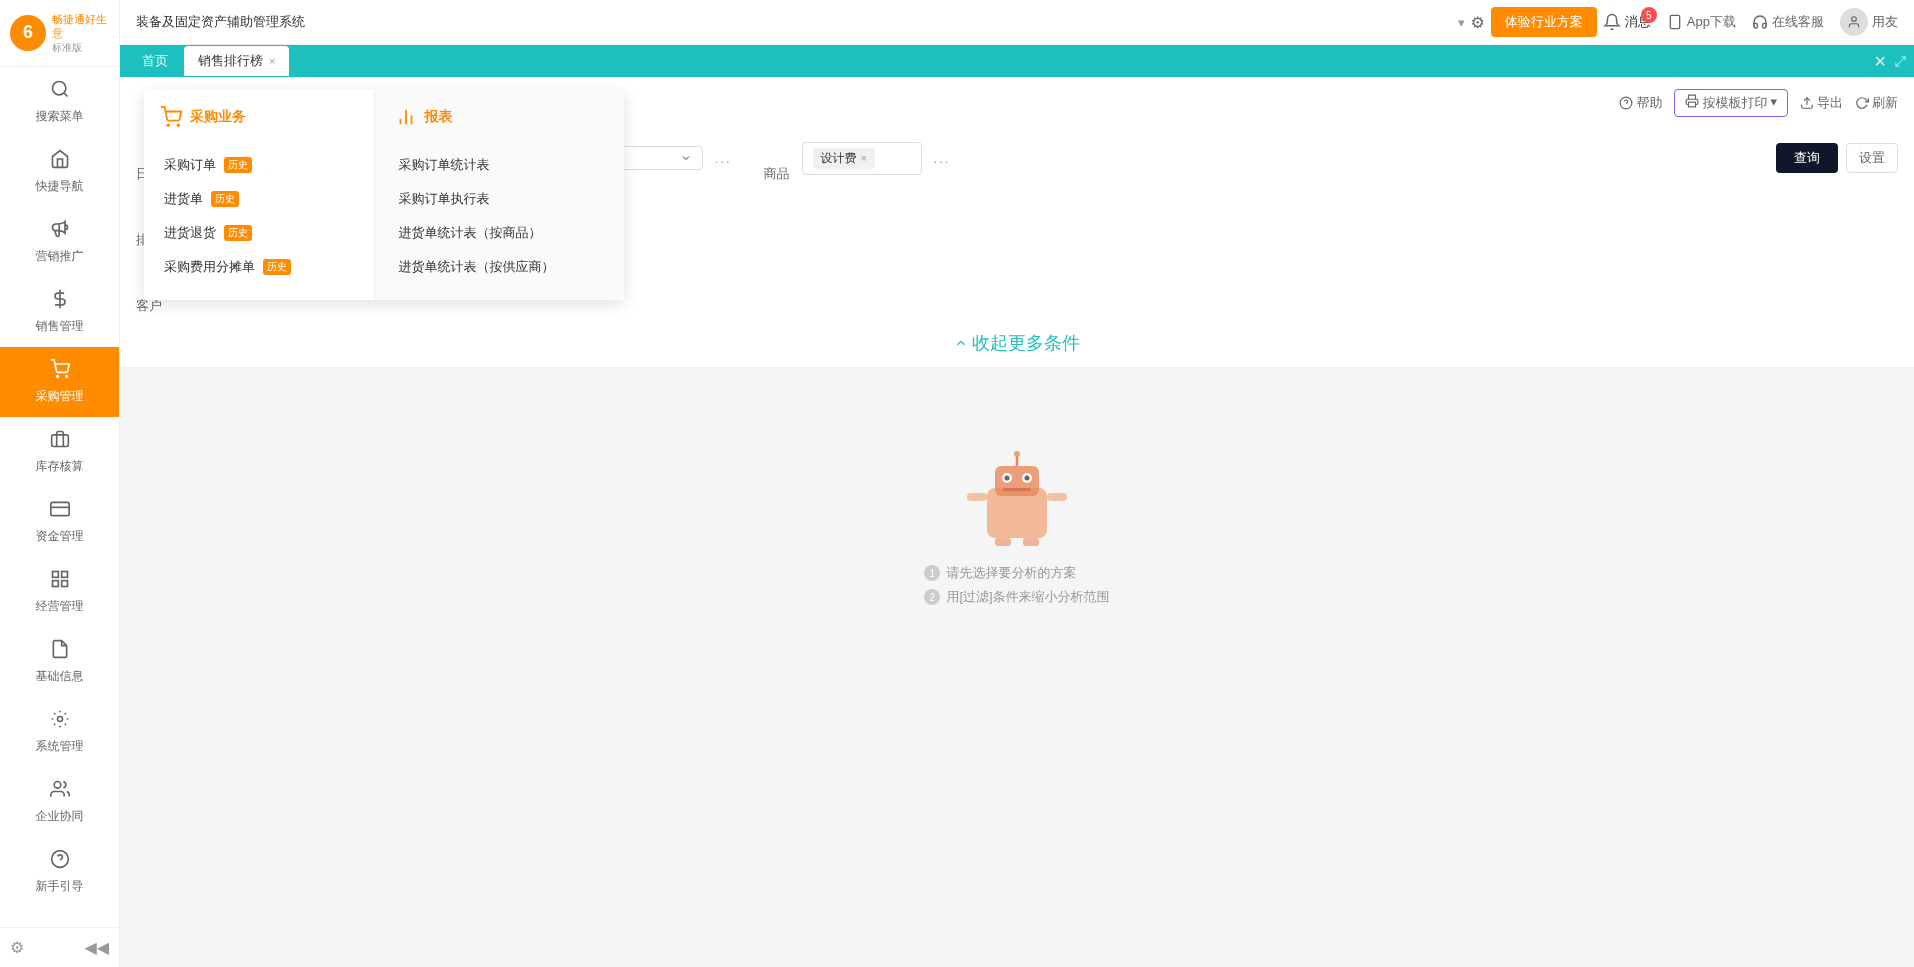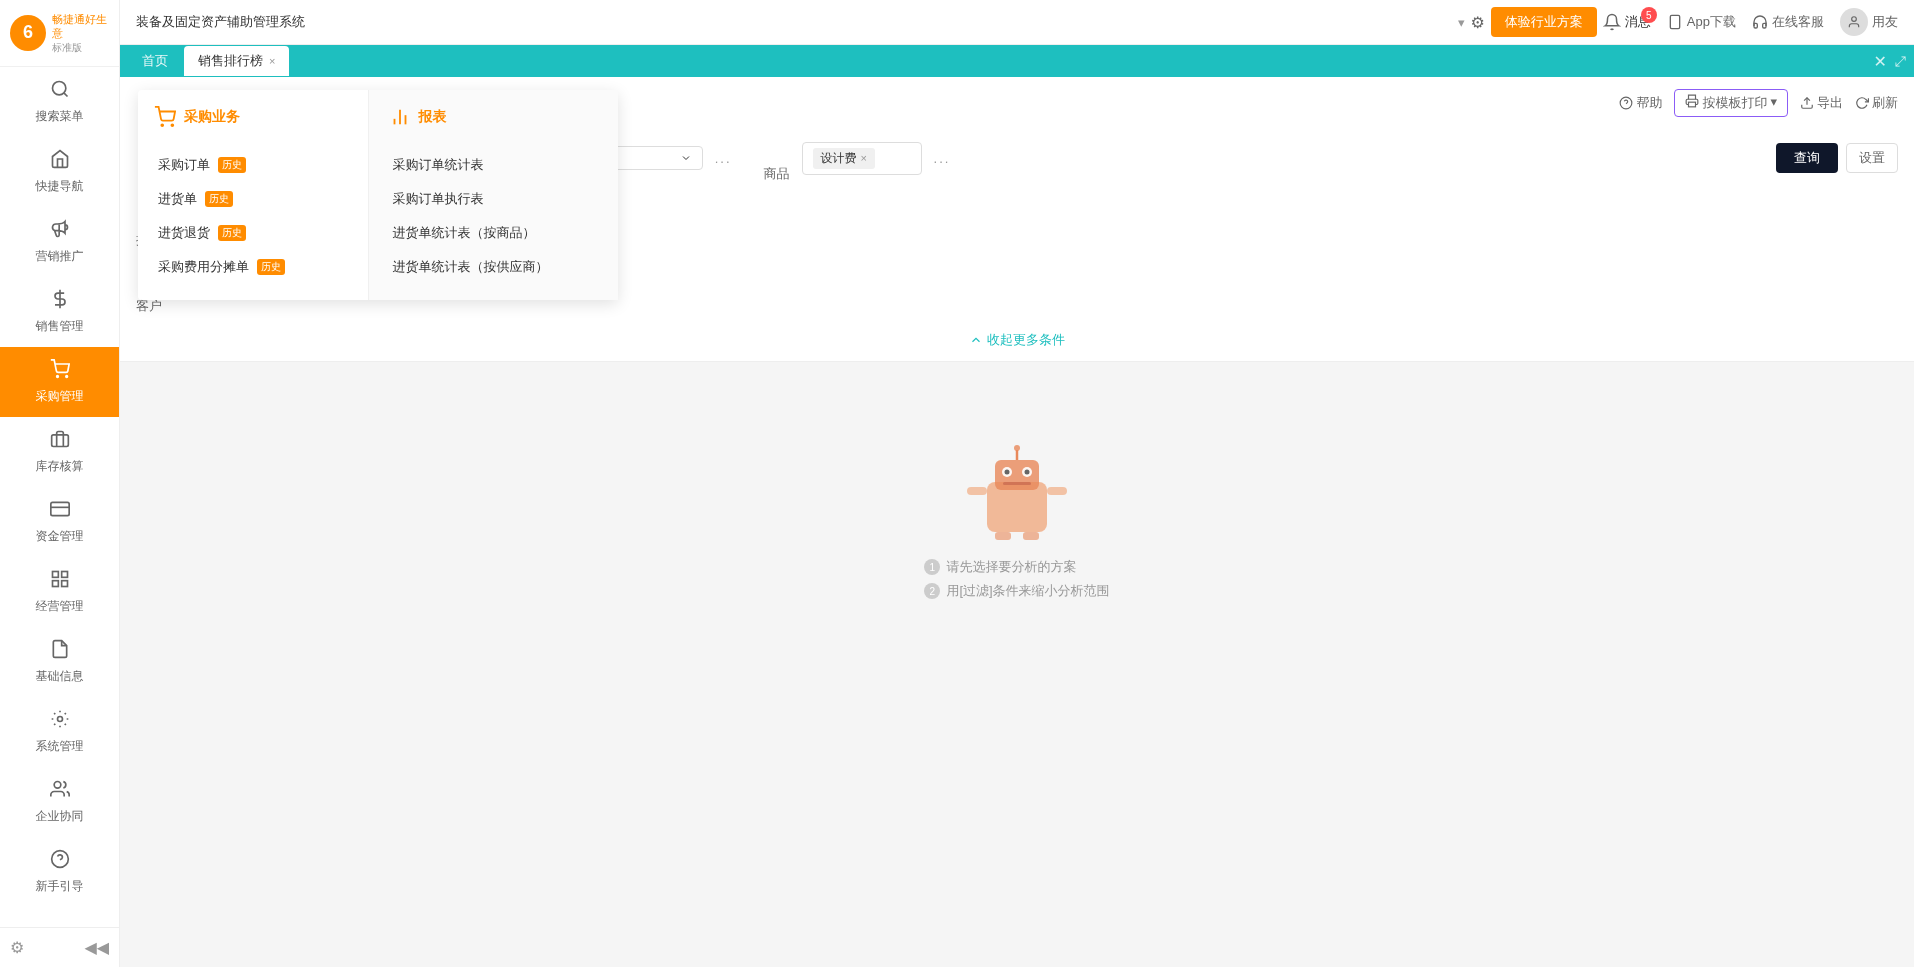--- a/index.html
+++ b/index.html
@@ -58,21 +58,21 @@
     .btn-help { color: #666; cursor: pointer; display: flex; align-items: center; gap: 3px; font-size: 13px; }
     .btn-print { color: #666; cursor: pointer; display: flex; gap: 3px; font-size: 13px; border: 1px solid #8b5cf6; border-radius: 4px; padding: 4px 10px; }
     .btn-export { color: #666; cursor: pointer; display: flex; align-items: center; gap: 3px; font-size: 13px; }
     .btn-refresh { color: #666; cursor: pointer; display: flex; align-items: center; gap: 3px; font-size: 13px; }
     .btn-query { background: #0f172a; color: white; border: none; padding: 6px 18px; border-radius: 4px; cursor: pointer; font-size: 13px; }
     .btn-settings { color: #666; border: 1px solid #ddd; border-radius: 4px; padding: 5px 12px; cursor: pointer; font-size: 13px; background: white; display: block; text-align: center; }
     .date-range { display: flex; align-items: center; gap: 4px; color: #333; font-size: 13px; border: 1px solid #ddd; border-radius: 4px; padding: 4px 8px; cursor: pointer; }
     .date-quick { color: #1890ff; cursor: pointer; font-size: 13px; }
     .filter-more { color: #999; font-size: 13px; cursor: pointer; }
     .filter-dots { color: #999; cursor: pointer; letter-spacing: 2px; }
-    .collapse-btn { color: #1ebfbf; cursor: pointer; font-size: 13px; display: flex; align-items: center; gap: 4px; margin: 0 auto; }
+    .collapse-btn { color: #1ebfbf; cursor: pointer; font-size: 18px; display: flex; align-items: center; gap: 4px; margin: 0 auto; }
     .select-dropdown { border: 1px solid #ddd; border-radius: 4px; padding: 4px 8px; font-size: 13px; color: #333; display: flex; align-items: center; gap: 4px; cursor: pointer; min-width: 80px; }
 
     
     .empty-state { display: flex; flex-direction: column; align-items: center; justify-content: center; flex: 1; padding-top: 80px; }
     .empty-icon { width: 120px; height: 100px; position: relative; }
     .empty-text { color: #999; font-size: 13px; margin-top: 16px; display: flex; flex-direction: column; gap: 6px; }
     .empty-text-item { display: flex; align-items: center; gap: 6px; }
     .step-num { width: 16px; height: 16px; background: #ccc; border-radius: 50%; color: white; font-size: 10px; display: flex; align-items: center; justify-content: center; }
     .dropdown-menu { position: absolute; top: 50px; left: 0; width: 480px; background: white; box-shadow: 0 4px 16px rgba(0,0,0,0.12); border-radius: 4px; z-index: 300; padding: 16px; display: flex; gap: 0; }
     .menu-section { flex: 1; }
@@ -413,21 +413,21 @@
             <div class="step-num">2</div>
             <span>用[过滤]条件来缩小分析范围</span>
           </div>
         </div>
       </div>
     </div>
   </div>
 </div>
 
 <div style="position:fixed; top:0; left:120px; right:0; bottom:0; z-index:200;">
-  <div class="dropdown-menu" style="top:90px; left:18px;align-items:flex-end;">
+  <div class="dropdown-menu" style="top:90px; left:24px;align-items:flex-end;">
 
     <div class="menu-section">
       <div class="menu-section-title">
         <svg width="22" height="22" viewBox="0 0 24 24" fill="none" stroke="#ff8c00" stroke-width="2">
           <circle cx="9" cy="21" r="1"></circle>
             <circle cx="20" cy="21" r="1"></circle>
           <path d="M1 1h4l2.68 13.39a2 2 0 0 0 2 1.61h9.72a2 2 0 0 0 2-1.61L23 6H6"></path>
         </svg>
         <span>采购业务</span>
       </div>

